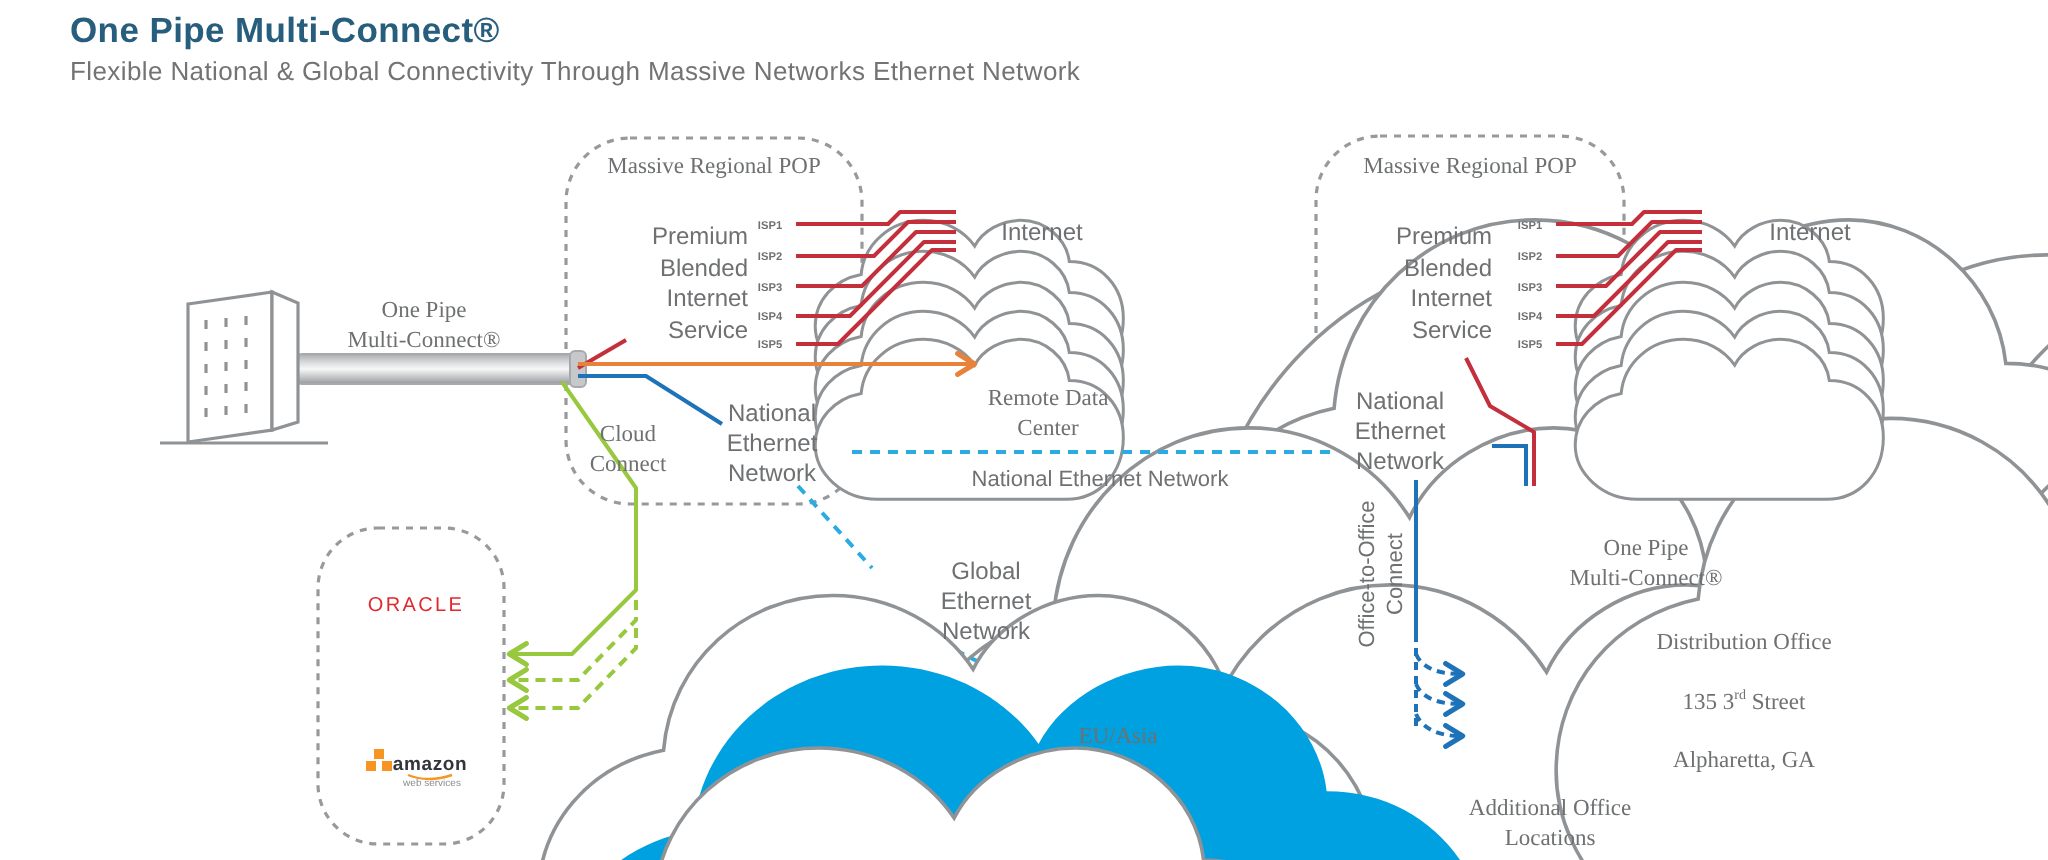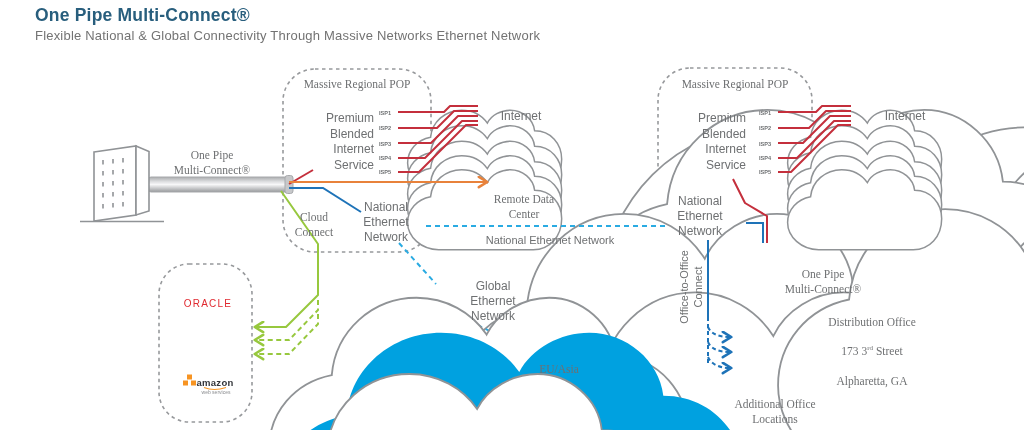--- a/index.html
+++ b/index.html
@@ -265,21 +265,21 @@
   <div class="lbl sm" style="left:700px;top:216px;">National
 Ethernet
 Network</div>
   <div class="lbl rot" style="left:691px;top:287px;">Office-to-Office
 Connect</div>
   <div class="lbl md" style="left:823px;top:282px;">One Pipe
 Multi-Connect®</div>
 
   <div class="lbl md" style="left:872px;top:344px;text-align:center;">
     <span>Distribution Office</span><br>
-    <span><span>173 3</span><sup class="ord">rd</sup><span> Street</span></span><br>
+    <span><span>135 3</span><sup class="ord">rd</sup><span> Street</span></span><br>
     <span>Alpharetta, GA</span>
   </div>
 
   <div class="lbl md" style="left:775px;top:394px;margin-top:18px;">Additional Office
 Locations</div>
 
   <div class="lbl oracle" style="left:208px;top:304px;">ORACLE</div>
   <div class="lbl sf" style="left:207px;top:339px;">salesforce</div>
   <div class="lbl awsn" style="left:215px;top:383px;">amazon</div>
   <div class="lbl awss" style="left:216px;top:392px;">web services</div>

